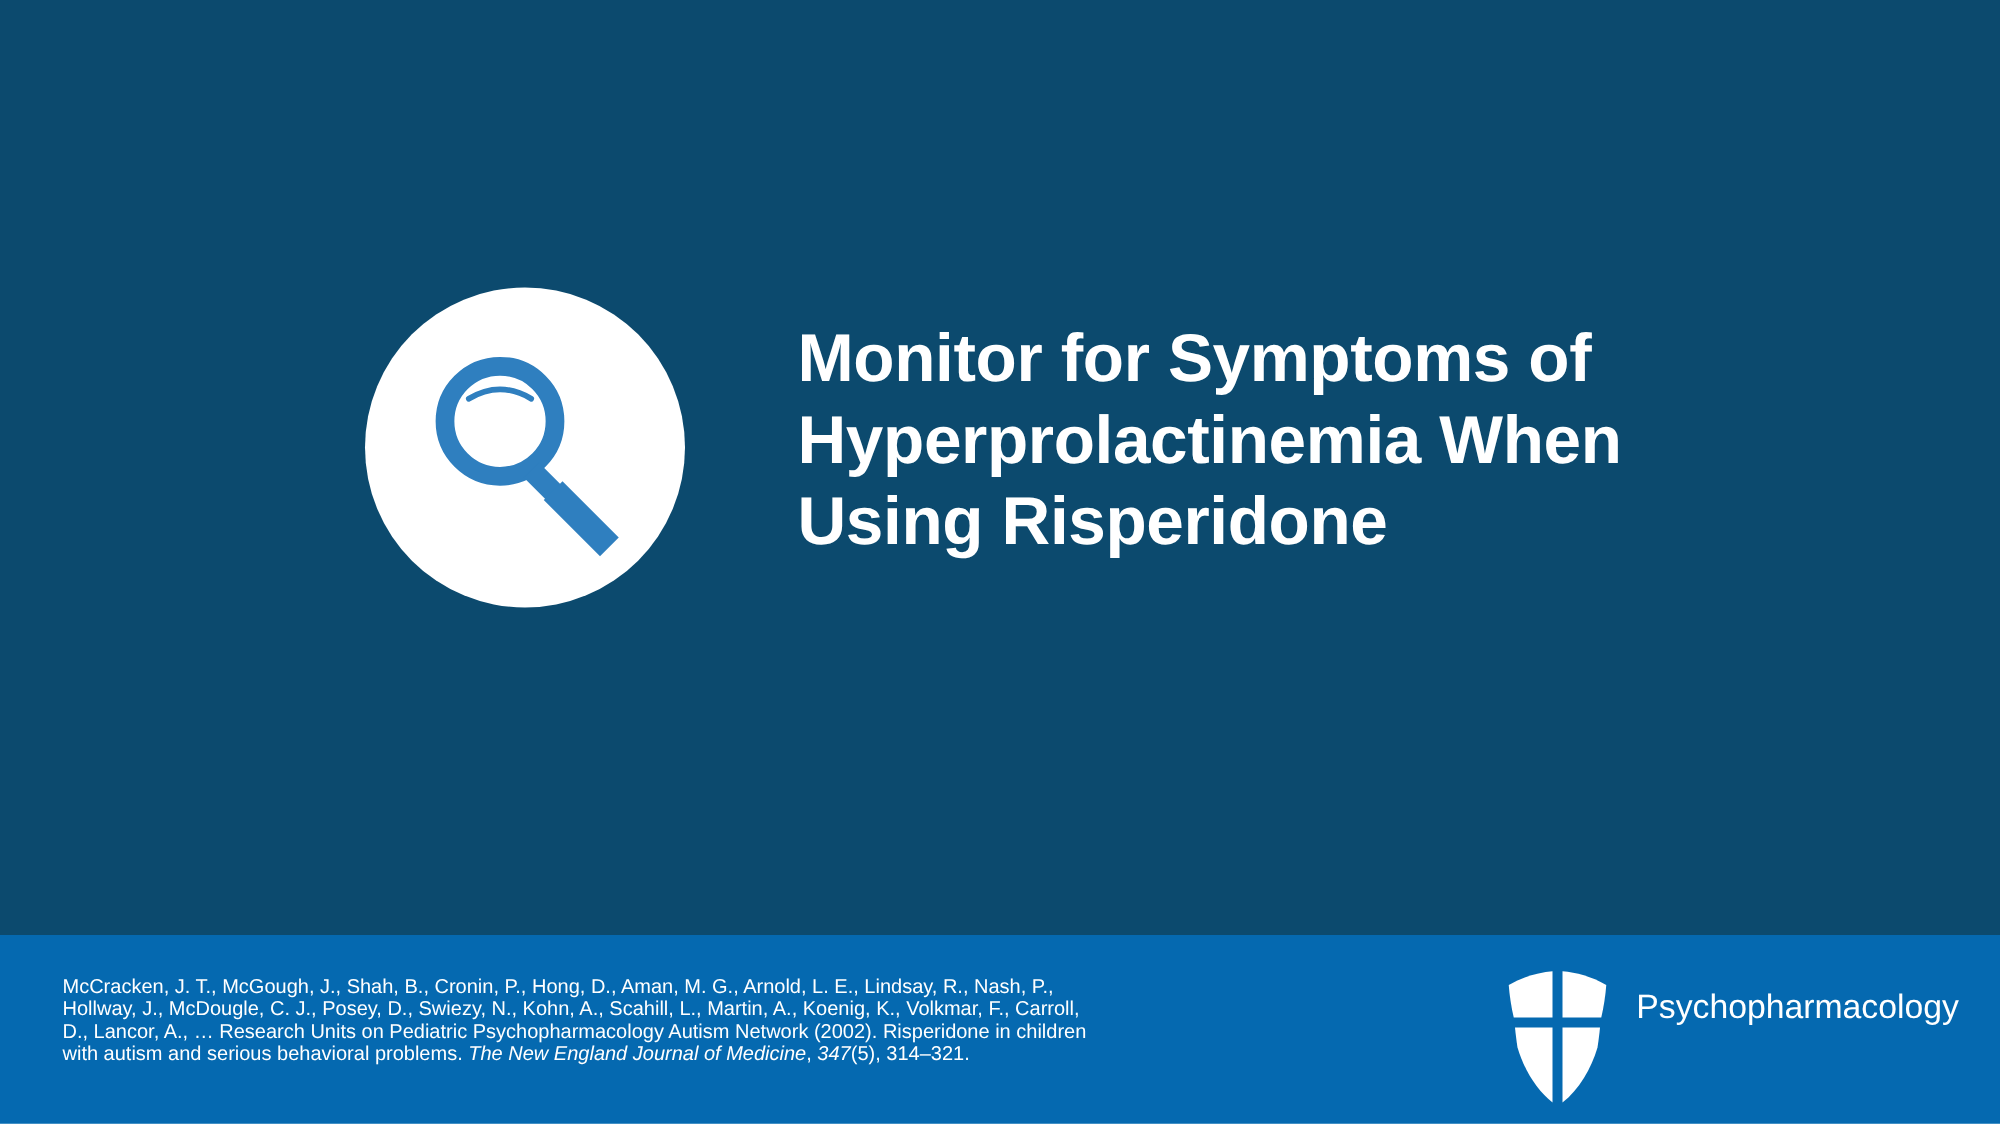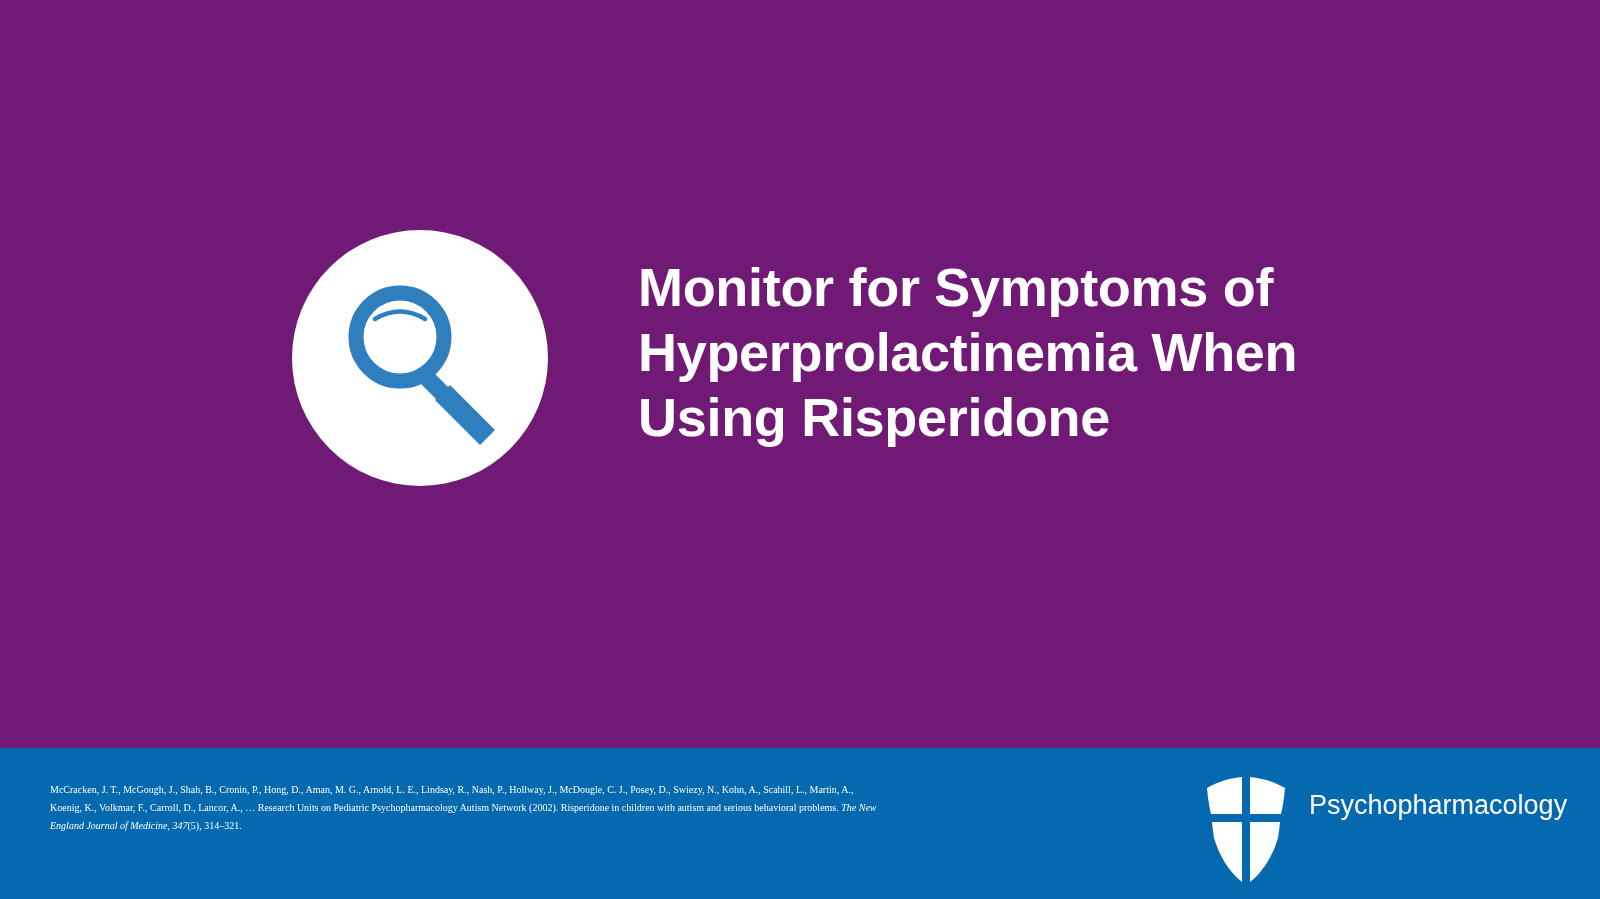--- a/index.html
+++ b/index.html
@@ -76,22 +76,22 @@
     background: #0569b0;
   }
 
   .citation {
     position: absolute;
     left: 50px;
     top: 33px;
     width: 830px;
     margin: 0;
     color: #ffffff;
-    font-family: Liberation Serif, serif;
-    font-size: 10px;
+    font-family: Liberation Sans, sans-serif;
+    font-size: 16px;
     line-height: 18px;
     text-align: left;
   }
   .citation .journal,
   .citation .volume {
     font-style: italic;
   }
 
   
   .brand {
@@ -116,21 +116,21 @@
     font-weight: 300;
     line-height: 34px;
   }
   .brand-line { display: block; white-space: nowrap; }
 </style>
 </head>
 <body>
 
 <div class="slide" style="background: rgb(11, 120, 189);">
 
-  <div class="slide-body" style="background: #701a75;">
+  <div class="slide-body" style="background: #0c4a6e;">
 
     <div class="icon-badge">
       <svg width="256" height="256" viewBox="0 0 256 256" aria-hidden="true">
 
         <circle cx="108" cy="107" r="44" fill="none" stroke="#2f7fbf" stroke-width="15"></circle>
 
         <path d="M 83 89 Q 108 74 133 89" fill="none" stroke="#2f7fbf" stroke-width="4.5" stroke-linecap="round"></path>
 
         <path d="M 139 140 L 158 159 L 146 171 L 127 152 Z" fill="#2f7fbf"></path>
 

